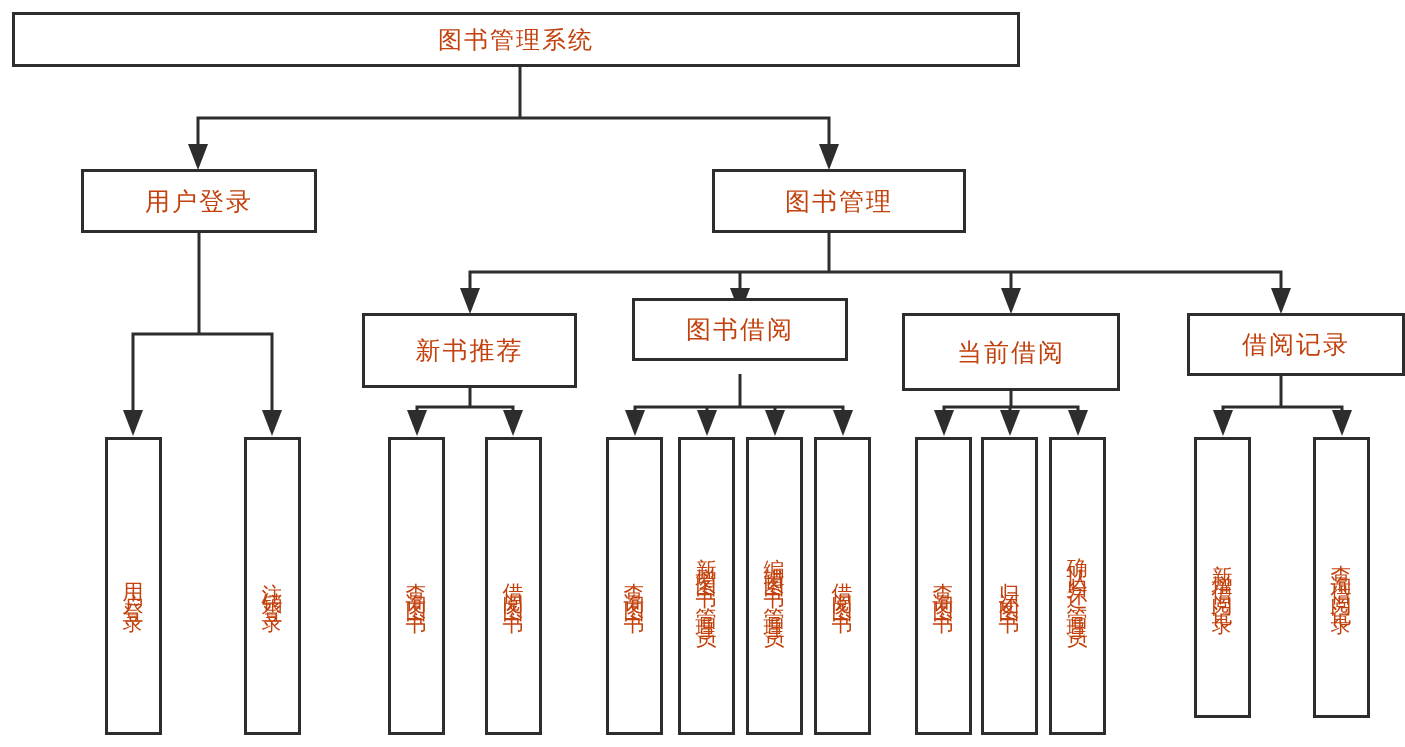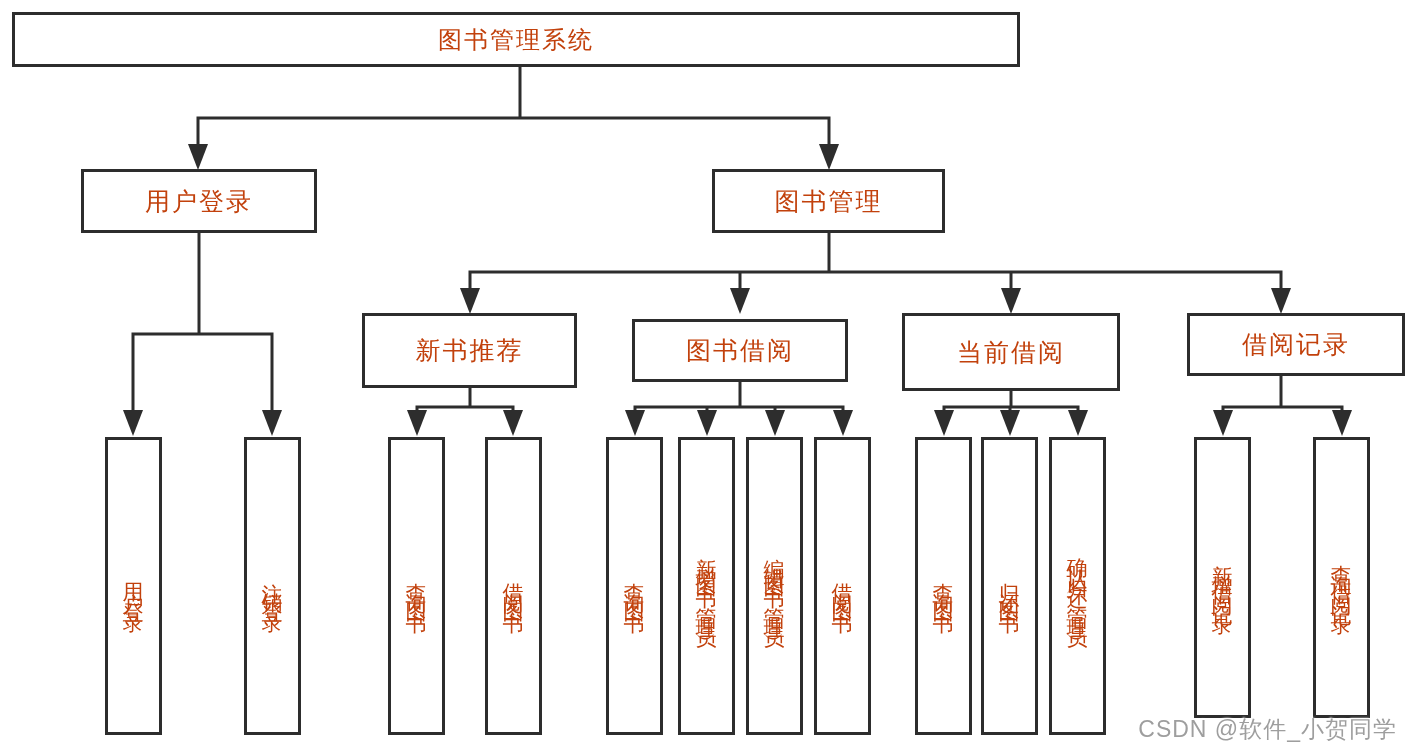--- a/index.html
+++ b/index.html
@@ -109,24 +109,24 @@
       <path d="M1281 374 V407"></path>
       <path d="M1223 412 V407 H1342 V412"></path>
       <polygon points="1213,410 1233,410 1223,436"></polygon>
       <polygon points="1332,410 1352,410 1342,436"></polygon>
     </g>
   </svg>
 
   <div class="node h-node node-root" style="left:12px; top:12px; width:1008px; height:55px;">图书管理系统</div>
 
   <div class="node h-node" style="left:81px; top:169px; width:236px; height:64px;">用户登录</div>
-  <div class="node h-node" style="left:712px; top:169px; width:233px; height:64px;">图书管理</div>
+  <div class="node h-node" style="left:712px; top:169px; width:254px; height:64px;">图书管理</div>
 
   <div class="node h-node" style="left:362px; top:313px; width:215px; height:75px;">新书推荐</div>
-  <div class="node h-node" style="left:632px; top:319px; width:216px; height:63px;">图书借阅</div>
+  <div class="node h-node" style="left:632px; top:298px; width:216px; height:63px;">图书借阅</div>
   <div class="node h-node" style="left:902px; top:313px; width:218px; height:78px;">当前借阅</div>
   <div class="node h-node" style="left:1172px; top:313px; width:218px; height:63px;margin-left:15px;">借阅记录</div>
 
   <div class="node v-node" style="left:105px; top:437px; width:57px; height:298px;">用户登录</div>
   <div class="node v-node" style="left:244px; top:437px; width:57px; height:298px;">注销登录</div>
 
   <div class="node v-node" style="left:388px; top:437px; width:57px; height:298px;">查询图书</div>
   <div class="node v-node" style="left:485px; top:437px; width:57px; height:298px;">借阅图书</div>
 
   <div class="node v-node" style="left:606px; top:437px; width:57px; height:298px;">查询图书</div>
@@ -134,15 +134,14 @@
   <div class="node v-node" style="left:746px; top:437px; width:57px; height:298px;">编辑图书（管理员）</div>
   <div class="node v-node" style="left:814px; top:437px; width:57px; height:298px;">借阅图书</div>
 
   <div class="node v-node" style="left:915px; top:437px; width:57px; height:298px;">查询图书</div>
   <div class="node v-node" style="left:981px; top:437px; width:57px; height:298px;">归还图书</div>
   <div class="node v-node" style="left:1049px; top:437px; width:57px; height:298px;">确认归还（管理员）</div>
 
   <div class="node v-node" style="left:1194px; top:437px; width:57px; height:281px;">新增借阅记录</div>
   <div class="node v-node" style="left:1313px; top:437px; width:57px; height:281px;">查询借阅记录</div>
 
-  <div class="watermark">CSDN @软件_小贺同学</div>
 
 </div>
 
 </body></html>

